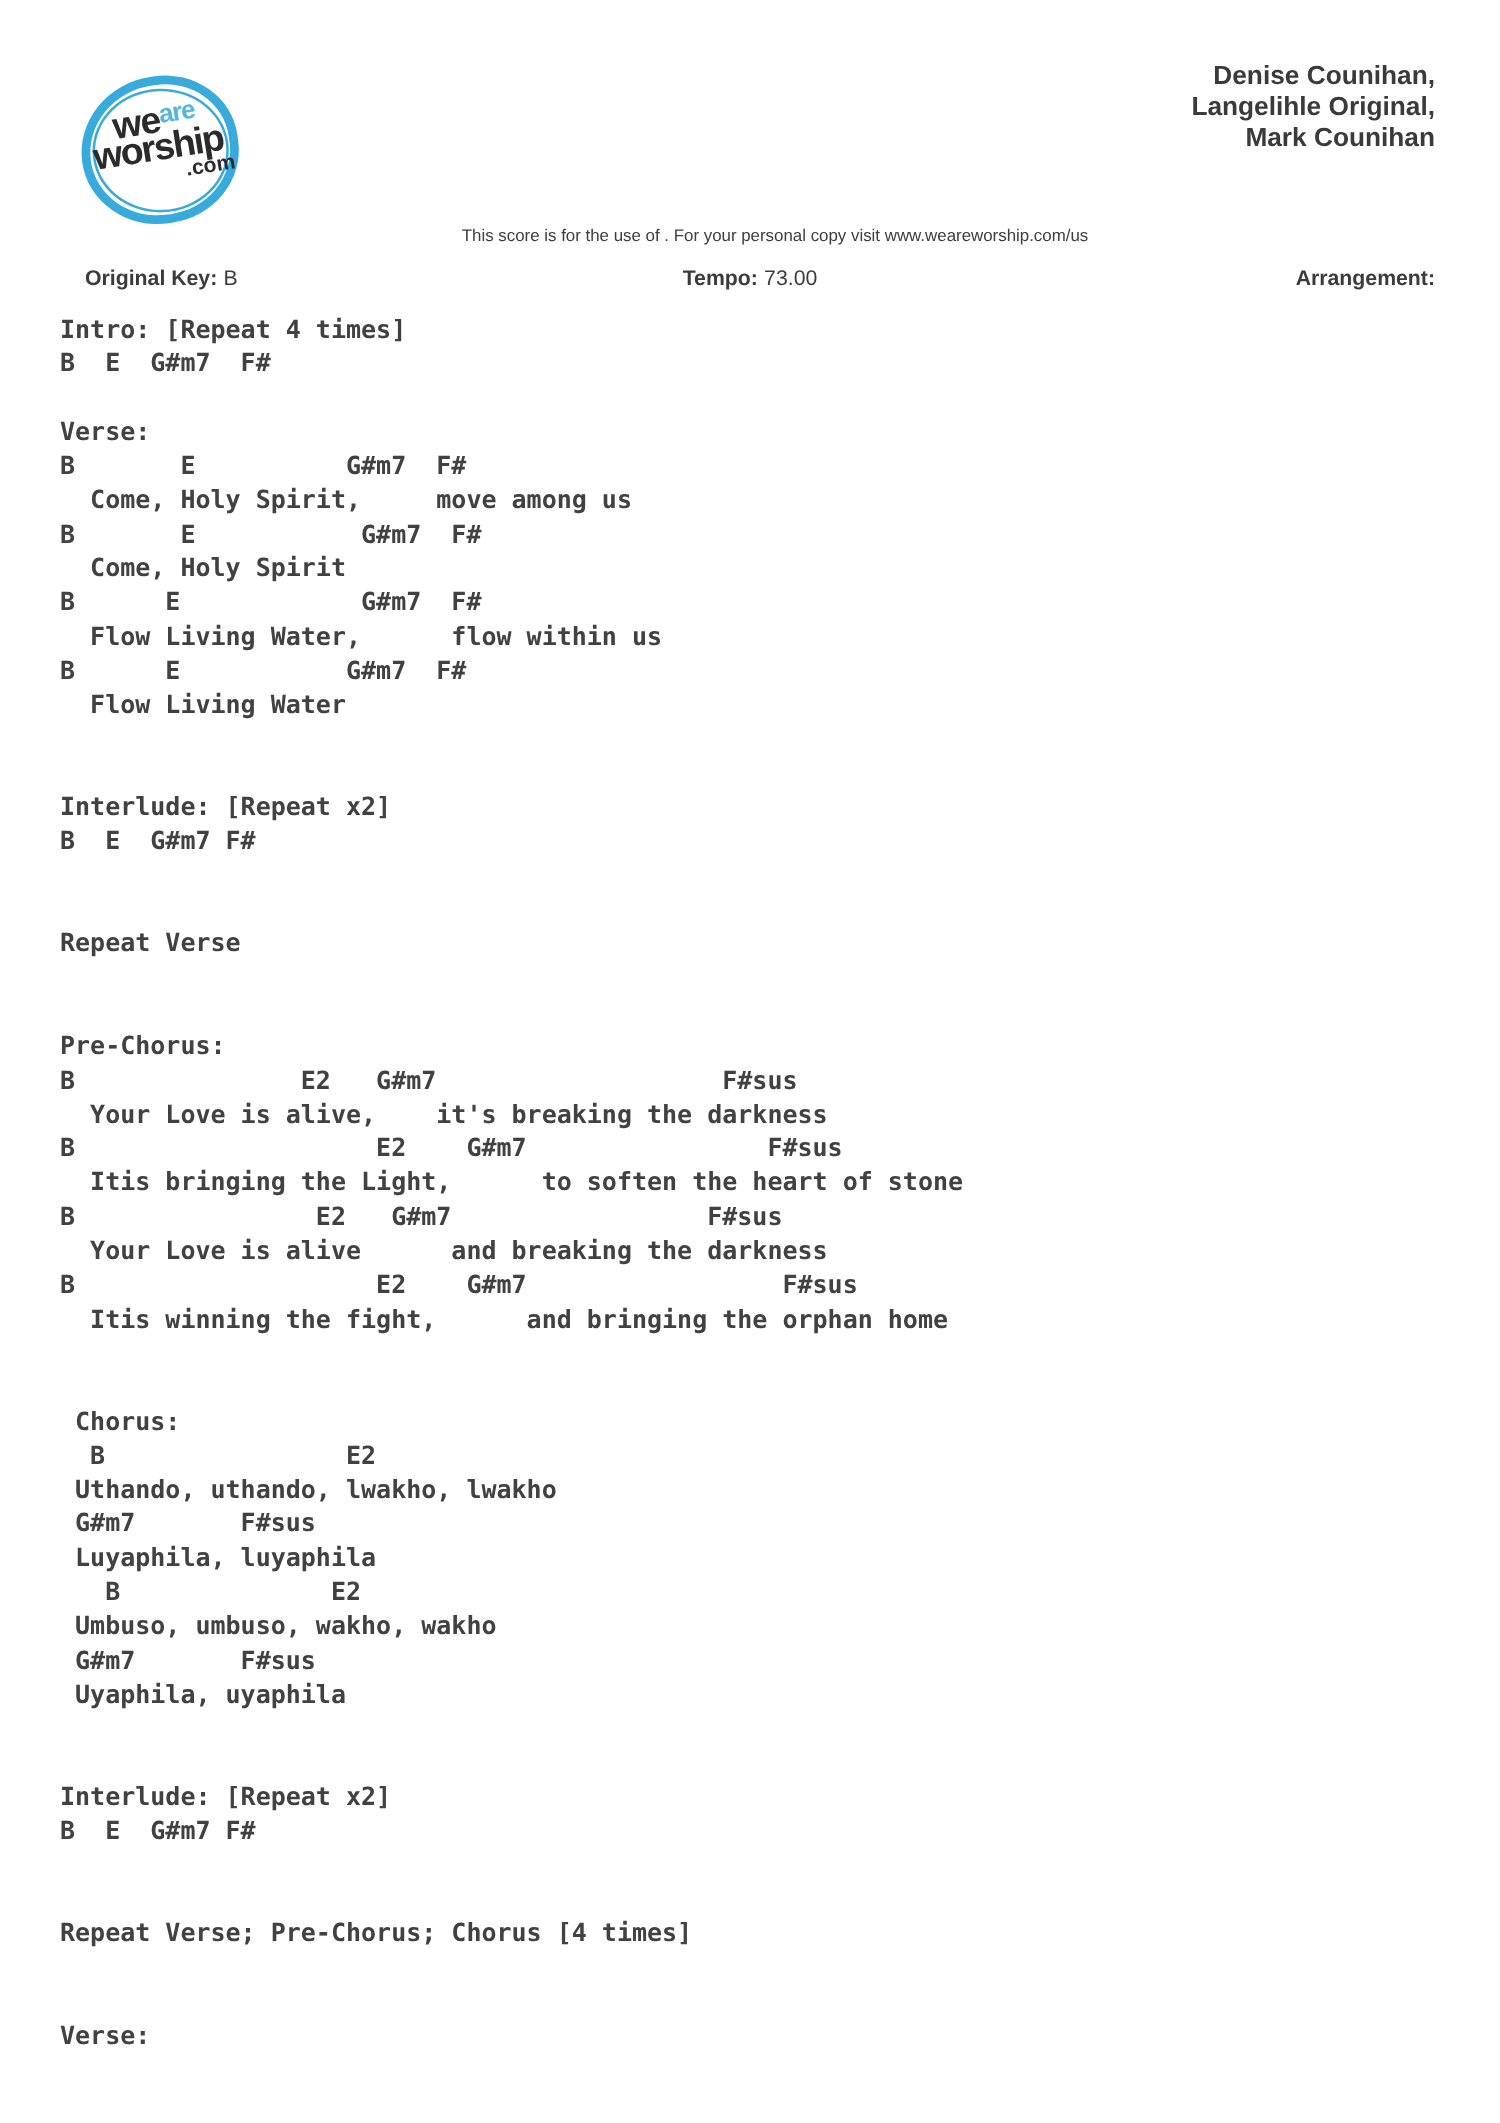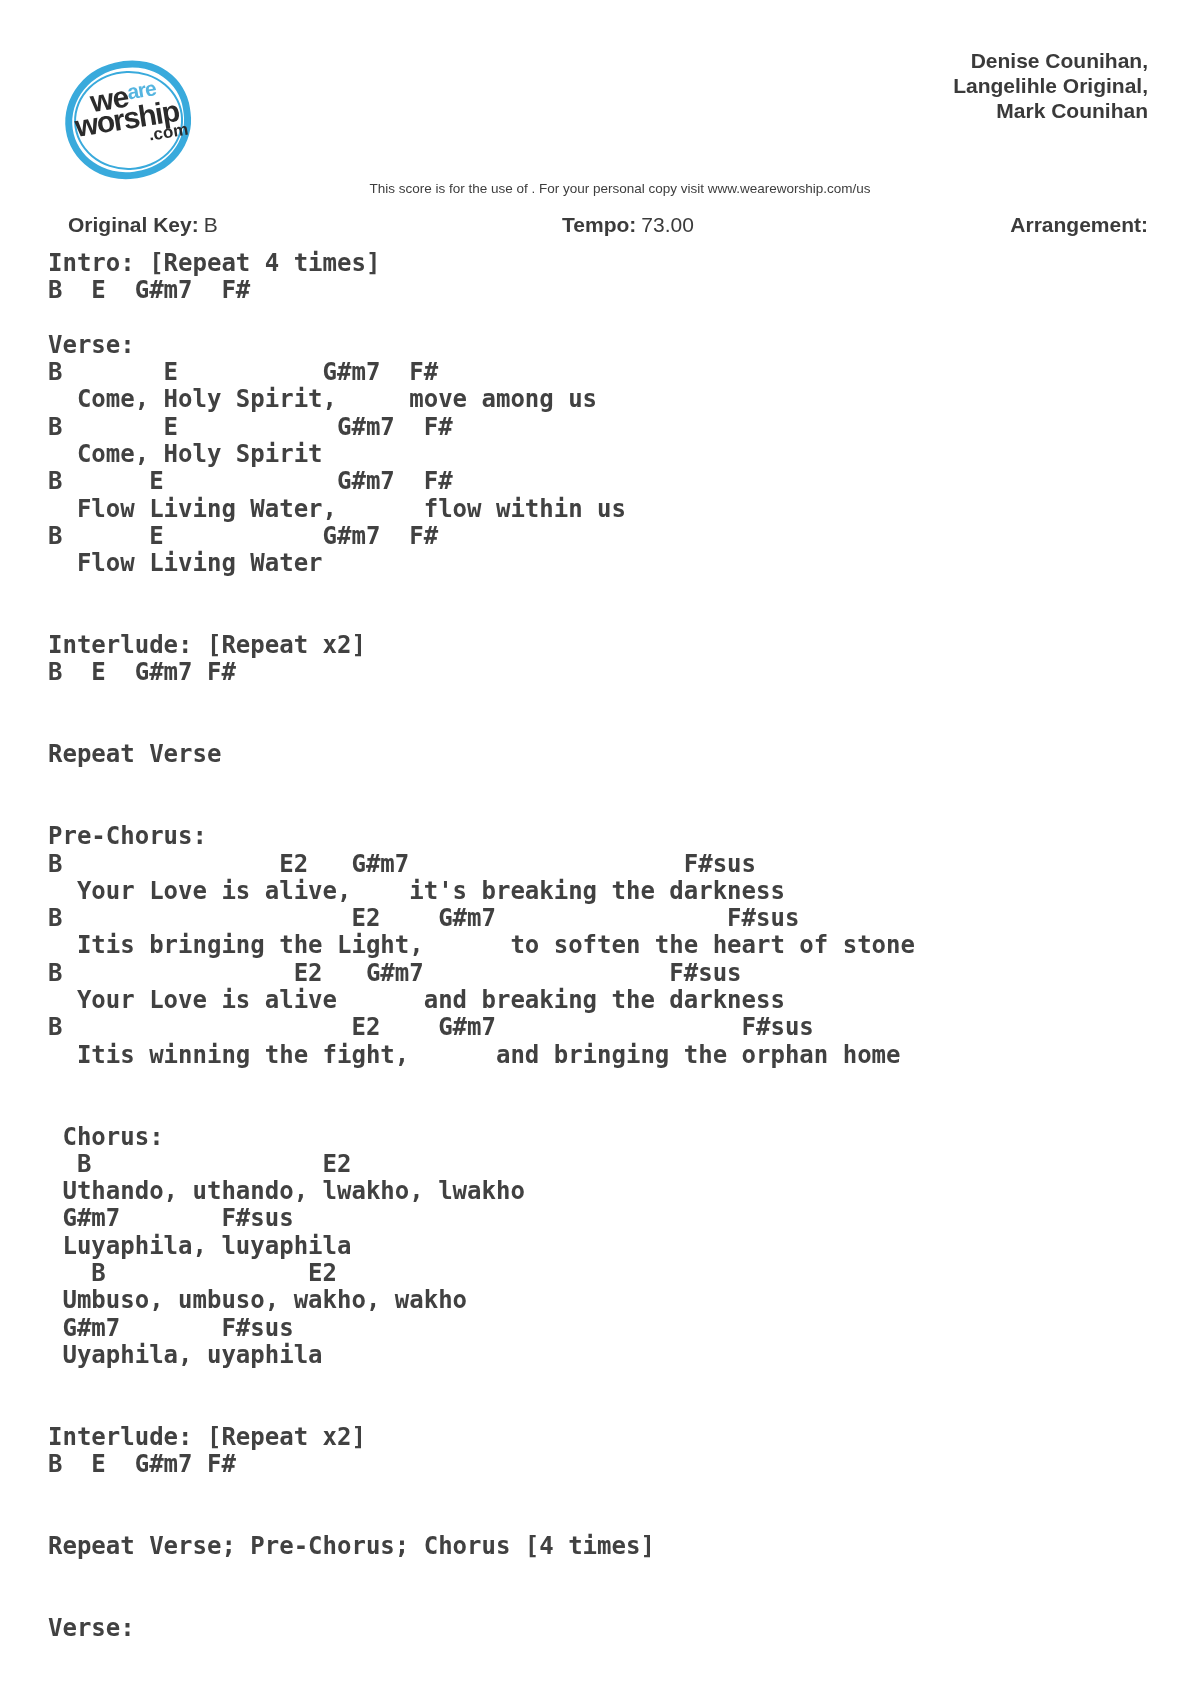--- a/index.html
+++ b/index.html
@@ -41,33 +41,33 @@
   }
   .authors {
     position: absolute; top: 48px; right: 52px;
     text-align: right; font-size: 21px; font-weight: bold; line-height: 25px;
     color: #3a3a3a; white-space: pre-line;
   }
   .notice {
     position: absolute; left: 0; top: 181px; width: 100%;
     text-align: center; font-size: 13.5px; color: #3d3d3d; padding-left: 20px;
   }
-  .meta { position: absolute; left: 0; top: 213px; width: 100%; height: 22px; font-size: 21px; }
+  .meta { position: absolute; left: 0; top: 213px; width: 100%; height: 22px; font-size: 17px; }
   .meta .lbl { font-weight: bold; }
   .meta .val { font-weight: normal; margin-left: 5px; }
   .meta-left { position: absolute; left: 68px; }
-  .meta-center { position: absolute; left: 50%; transform: translateX(-50%); margin-left: 28px; }
+  .meta-center { position: absolute; left: 50%; transform: translateX(-50%); }
   .meta-right { position: absolute; right: 52px; text-align: center; }
 
   
   .sheet {
     position: absolute; left: 48px; top: 250px; margin: 0;
     font-family: "DejaVu Sans Mono", monospace;
     font-weight: bold;
-    font-size: 24px;
+    font-size: 20px;
     line-height: 27.3px;
     color: #414141;
     white-space: pre;
   }
 </style>
 </head>
 <body>
 
 <div class="page">
 

